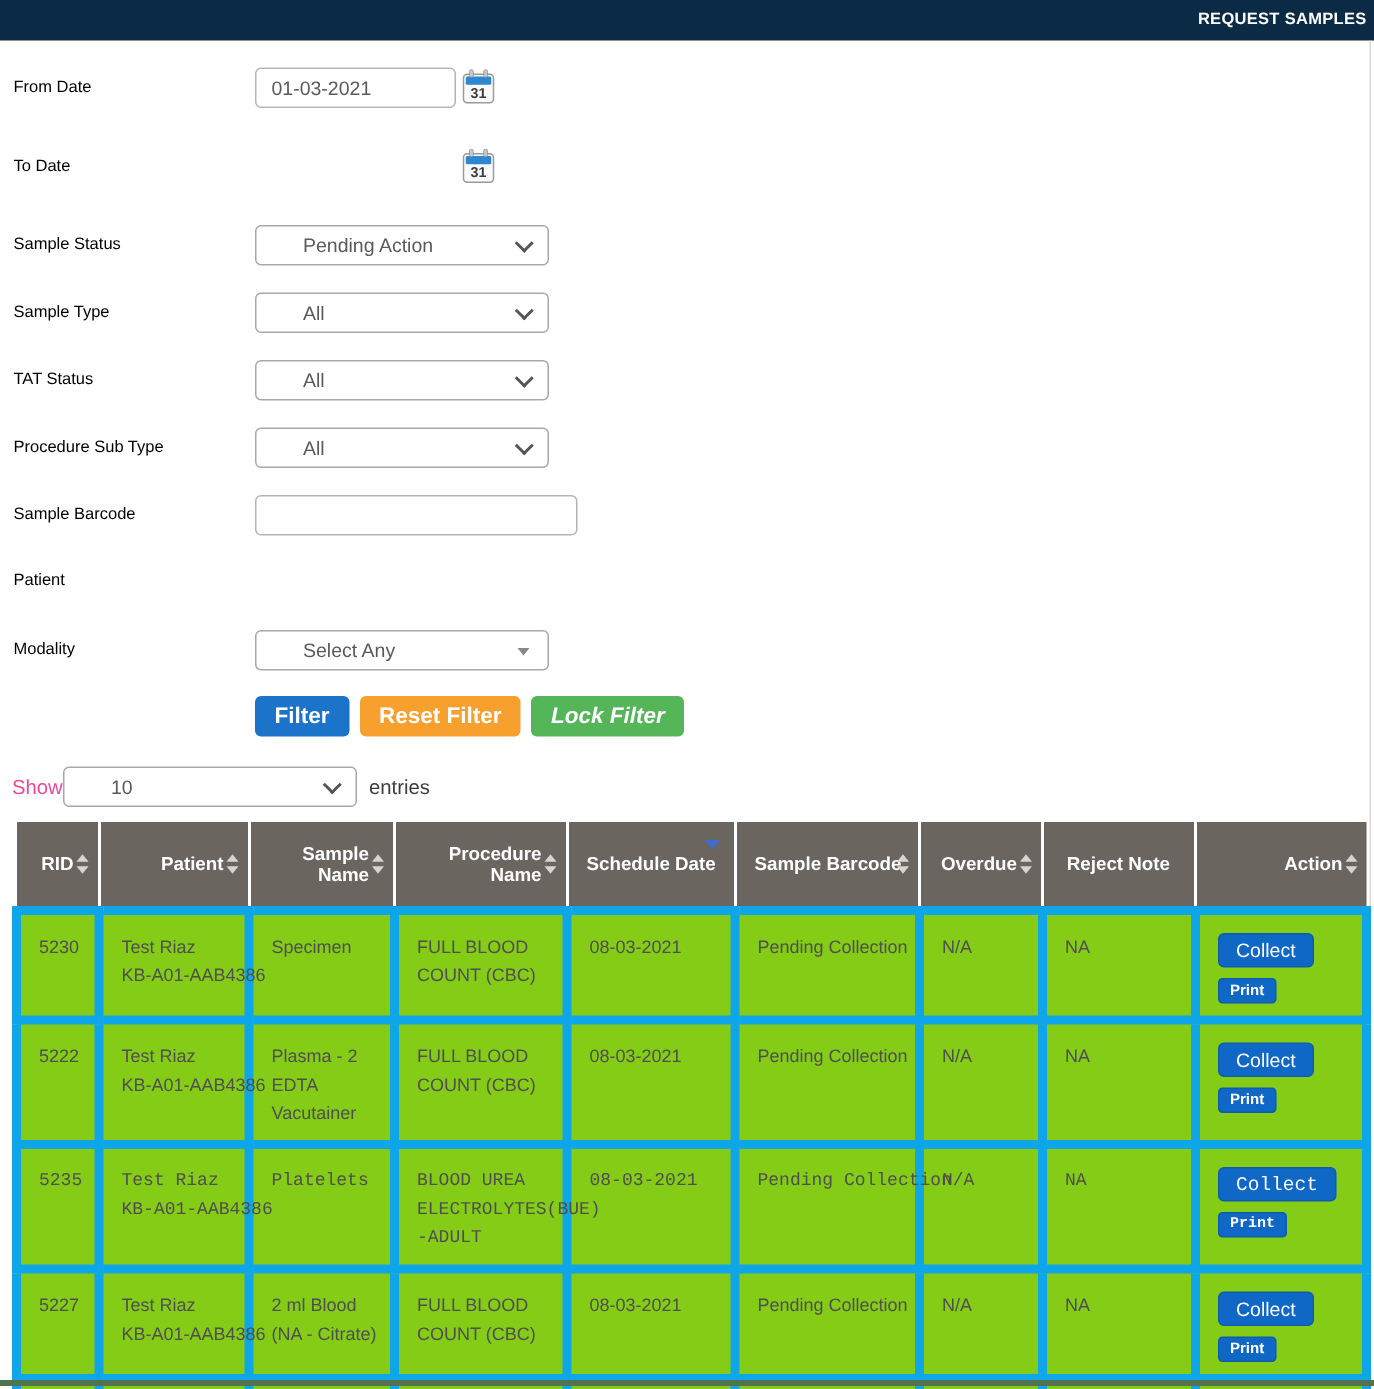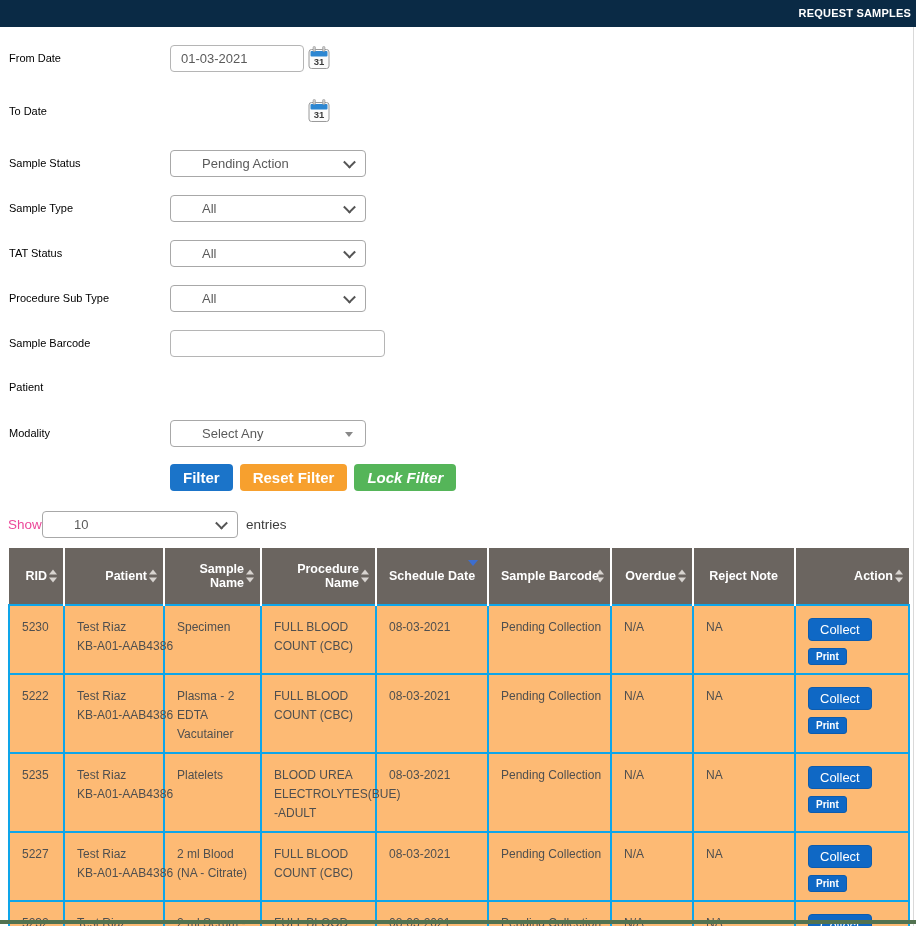--- a/index.html
+++ b/index.html
@@ -51,22 +51,22 @@
   thead th:last-child{border-right:none;}
   thead th.nowrap{white-space:nowrap;}
   .sort-arrows{position:absolute;right:6px;top:50%;transform:translateY(-50%);
         display:flex;flex-direction:column;gap:3px;}
   .arr-up{width:0;height:0;border-left:4px solid transparent;border-right:4px solid transparent;
         border-bottom:5px solid #d8d4d0;}
   .arr-down{width:0;height:0;border-left:4px solid transparent;border-right:4px solid transparent;
         border-top:5px solid #d8d4d0;}
   .sort-desc{position:absolute;right:9px;top:12px;width:0;height:0;
         border-left:5px solid transparent;border-right:5px solid transparent;border-top:6px solid #3d6ecf;}
-  tbody td{border:2px solid #0ea5e9;vertical-align:top;font-size:12px;color:#4f4f4f;
-        line-height:19px;padding:12px 8px 8px 12px;background:#fdba74;}
+  tbody td{border:6px solid #0ea5e9;vertical-align:top;font-size:12px;color:#4f4f4f;
+        line-height:19px;padding:12px 8px 8px 12px;background:#84cc16;}
   td.nowrap, .nowrap-span{white-space:nowrap;}
   .btn-collect{display:block;background:#0f68c5;color:#fff;border:1px solid #0d5cae;border-radius:4px;
         font-size:13px;padding:3px 11px;margin-bottom:7px;cursor:pointer;font-family:inherit;}
   .btn-print{display:block;background:#0f68c5;color:#fff;border:1px solid #0d5cae;border-radius:3px;
         font-size:10px;font-weight:bold;padding:2px 7px;cursor:pointer;font-family:inherit;}
 </style>
 </head>
 <body>
 
 <div class="page">
@@ -264,21 +264,21 @@
           <td>FULL BLOOD COUNT (CBC)</td>
           <td>08-03-2021</td>
           <td class="nowrap">Pending Collection</td>
           <td>N/A</td>
           <td>NA</td>
           <td>
             <button class="btn-collect">Collect</button>
             <button class="btn-print">Print</button>
           </td>
         </tr>
-        <tr style="height:69px;">
+        <tr style="height:69px;font-family:Liberation Mono, monospace;">
           <td>5235</td>
           <td>
             <div>Test Riaz</div>
             <div class="nowrap-span">KB-A01-AAB4386</div>
           </td>
           <td>Platelets</td>
           <td>BLOOD UREA ELECTROLYTES(BUE) -ADULT</td>
           <td>08-03-2021</td>
           <td class="nowrap">Pending Collection</td>
           <td>N/A</td>

